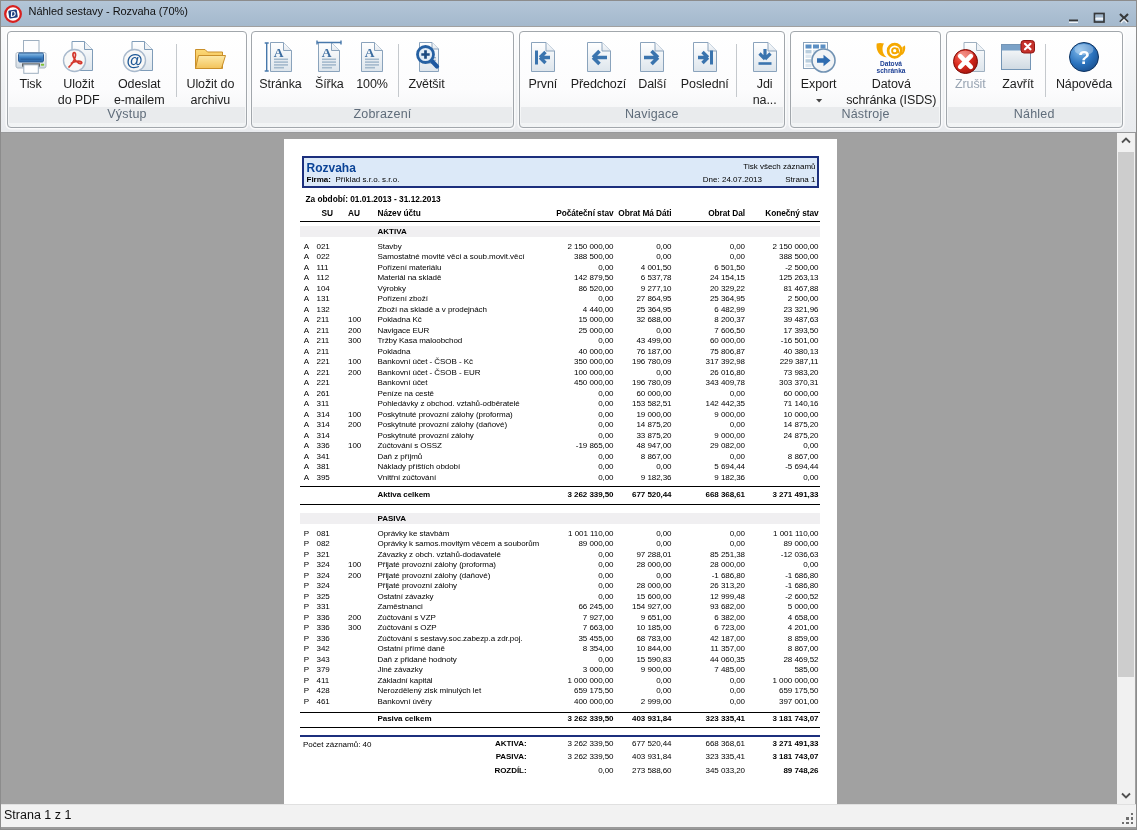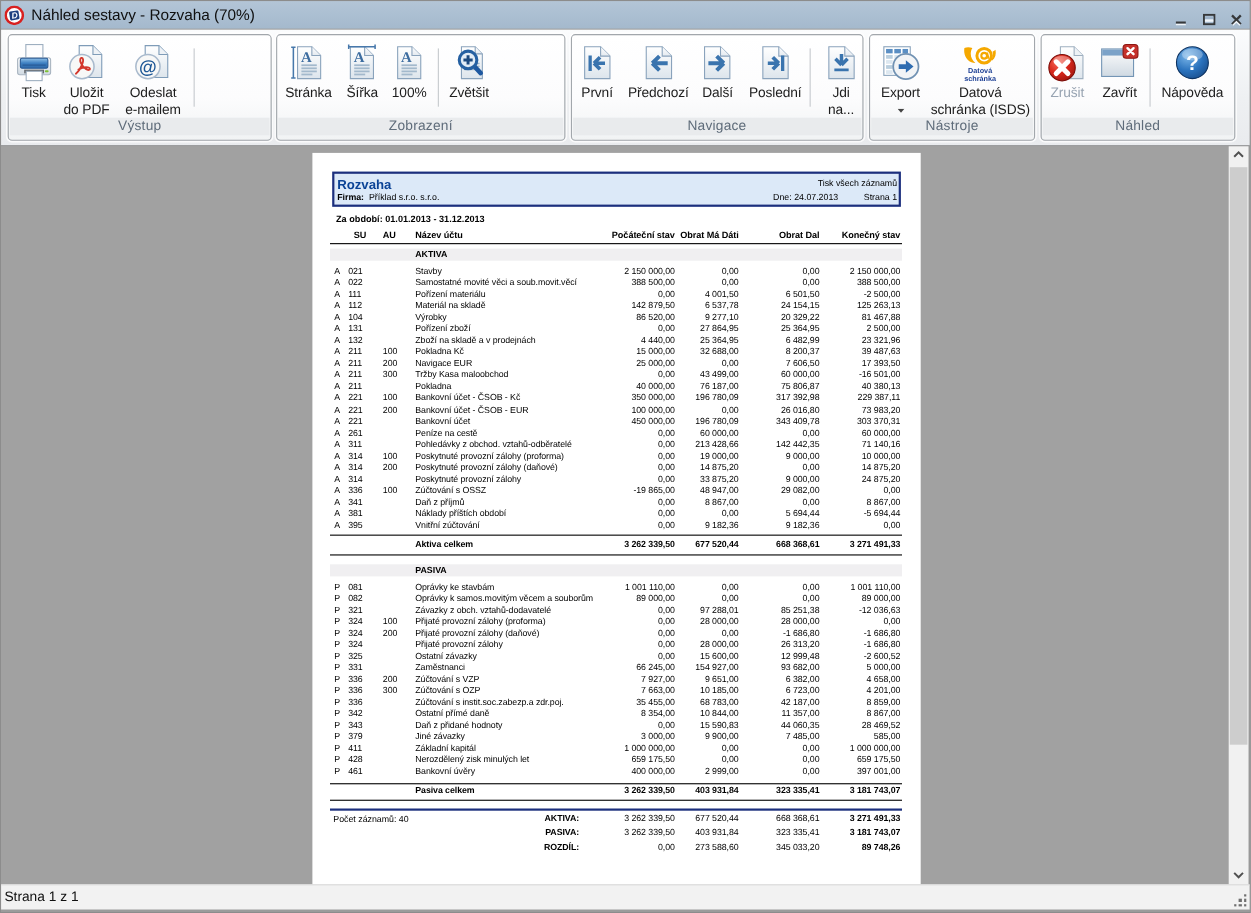--- a/index.html
+++ b/index.html
@@ -1,19 +1,19 @@
 <!DOCTYPE html>
 <html><head><meta charset="utf-8">
 <style>
 * {margin:0;padding:0;box-sizing:border-box}
 html,body {width:1137px;height:830px;overflow:hidden;font-family:"Liberation Sans",sans-serif}
 #win {position:absolute;inset:0;width:1137px;height:830px;background:#a0a0a0;border:1px solid #8c8c8c}
 
 #title {position:absolute;left:0;top:0;width:1135px;height:25px;background:linear-gradient(#b3c5d7,#a4b9cd);}
-#title .txt {position:absolute;left:27.5px;top:3.5px;font-size:14px;color:#101010;letter-spacing:-0.05px}
+#title .txt {position:absolute;left:27.5px;top:3.5px;font-size:11px;color:#101010;letter-spacing:-0.05px}
 #title svg {position:absolute;left:2.5px;top:4px}
 .wbtn {position:absolute;top:0;height:25px;color:#2b3b4d}
 
 #ribbon {position:absolute;left:0;top:26px;width:1135px;height:106px;background:linear-gradient(#fbfcfd,#eef0f2 60%,#e9ebee);border-bottom:1px solid #98999b}
 .grp {position:absolute;top:3.5px;height:97px;border:1px solid #a2a7ac;border-radius:4px;background:linear-gradient(#ffffff,#fcfcfd 60%,#f1f3f4);box-shadow:0 0 0 1.6px rgba(255,255,255,.75)}
 .glab {position:absolute;left:1px;right:1px;bottom:4px;height:15.5px;background:#e9ebed;color:#5f6c7a;font-size:12.5px;text-align:center;line-height:15px;letter-spacing:.2px}
 .rbtn {position:absolute;top:1px;height:78px;text-align:center}
 .bicon {margin:7.5px auto 0 auto;height:34px}
 .blab {margin-top:1.5px;font-size:12.5px;line-height:16px;color:#1d1d1d;letter-spacing:-0.1px}
 .blab.grey {color:#98a4b2}
@@ -142,20 +142,27 @@
         <div class="rbtn" style="left:91.2px;width:80px">
           <div class="bicon" style="width:34px"><svg width="34" height="34" viewBox="0 0 34 34">
 <path d="M10 1.5 H22.5 L30.5 9.5 V30.5 H10 Z" fill="url(#gsheet)" stroke="#7f9cb8"></path>
 <path d="M22.5 1.5 V9.5 H30.5" fill="#eef2f6" stroke="#7f9cb8"></path>
 <circle cx="12.5" cy="20.5" r="11" fill="#f8f8f7" stroke="#a9bacd" stroke-width="1.4"></circle>
 <text x="12.5" y="26.2" font-family="Liberation Sans" font-size="16.5" font-weight="bold" fill="#1d5796" text-anchor="middle">@</text>
 </svg></div>
           <div class="blab">Odeslat<br>e-mailem</div>
         </div>
         <div class="vsep" style="left:168.4px"></div>
+        <div class="rbtn" style="left:165.4px;width:74px">
+          <div class="bicon" style="width:36px"><svg width="36" height="34" viewBox="0 0 36 34">
+<path d="M3.5 9.5 H13 L15.5 12 H30.5 V28.5 H3.5 Z" fill="url(#gfolder)" stroke="#c98f2a"></path>
+<path d="M6.5 15.5 H33.5 L29.5 28.5 H3.5 Z" fill="url(#gfolder2)" stroke="#c98f2a"></path>
+</svg></div>
+          <div class="blab">Uložit do<br>archivu</div>
+        </div>
         <div class="glab">Výstup</div>
       </div>
       <div class="grp" style="left:250px;width:263px">
         <div class="rbtn" style="left:-8.5px;width:74px">
           <div class="bicon" style="width:34px"><svg width="34" height="34" viewBox="0 0 34 34">
 <path d="M6.5 2.5 H19.5 L27.5 10.5 V31.5 H6.5 Z" fill="url(#gsheet)" stroke="#8aa3bc"></path>
 <path d="M19.5 2.5 V10.5 H27.5" fill="url(#gfold)" stroke="#8aa3bc"></path>
 <text x="14.5" y="16.5" font-family="Liberation Serif" font-size="13.5" font-weight="bold" fill="#3d6da0" text-anchor="middle">A</text>
 <rect x="10" y="18.5" width="14" height="1.6" fill="#a3b9cc"></rect>
 <rect x="10" y="21.3" width="14" height="1.6" fill="#a3b9cc"></rect>
@@ -491,21 +498,21 @@
           <span class="m m2">60 000,00</span>
           <span class="m m3">0,00</span>
           <span class="m m4">60 000,00</span>
         </div>
 <div class="dr" style="top:260.50px">
           <span class="cA">A</span>
           <span class="cS">311</span>
           <span class="cU"></span>
           <span class="cN">Pohledávky z obchod. vztahů-odběratelé</span>
           <span class="m m1">0,00</span>
-          <span class="m m2">213 428,66</span>
+          <span class="m m2">153 582,51</span>
           <span class="m m3">142 442,35</span>
           <span class="m m4">71 140,16</span>
         </div>
 <div class="dr" style="top:271.00px">
           <span class="cA">A</span>
           <span class="cS">314</span>
           <span class="cU">100</span>
           <span class="cN">Poskytnuté provozní zálohy (proforma)</span>
           <span class="m m1">0,00</span>
           <span class="m m2">19 000,00</span>
@@ -681,21 +688,21 @@
           <span class="cN">Zúčtování s OZP</span>
           <span class="m m1">7 663,00</span>
           <span class="m m2">10 185,00</span>
           <span class="m m3">6 723,00</span>
           <span class="m m4">4 201,00</span>
         </div>
 <div class="dr" style="top:495.30px">
           <span class="cA">P</span>
           <span class="cS">336</span>
           <span class="cU"></span>
-          <span class="cN">Zúčtování s instit.soc.zabezp.a zdr.poj.</span>
+          <span class="cN">Zúčtování s sestavy.soc.zabezp.a zdr.poj.</span>
           <span class="m m1">35 455,00</span>
           <span class="m m2">68 783,00</span>
           <span class="m m3">42 187,00</span>
           <span class="m m4">8 859,00</span>
         </div>
 <div class="dr" style="top:505.80px">
           <span class="cA">P</span>
           <span class="cS">342</span>
           <span class="cU"></span>
           <span class="cN">Ostatní přímé daně</span>

